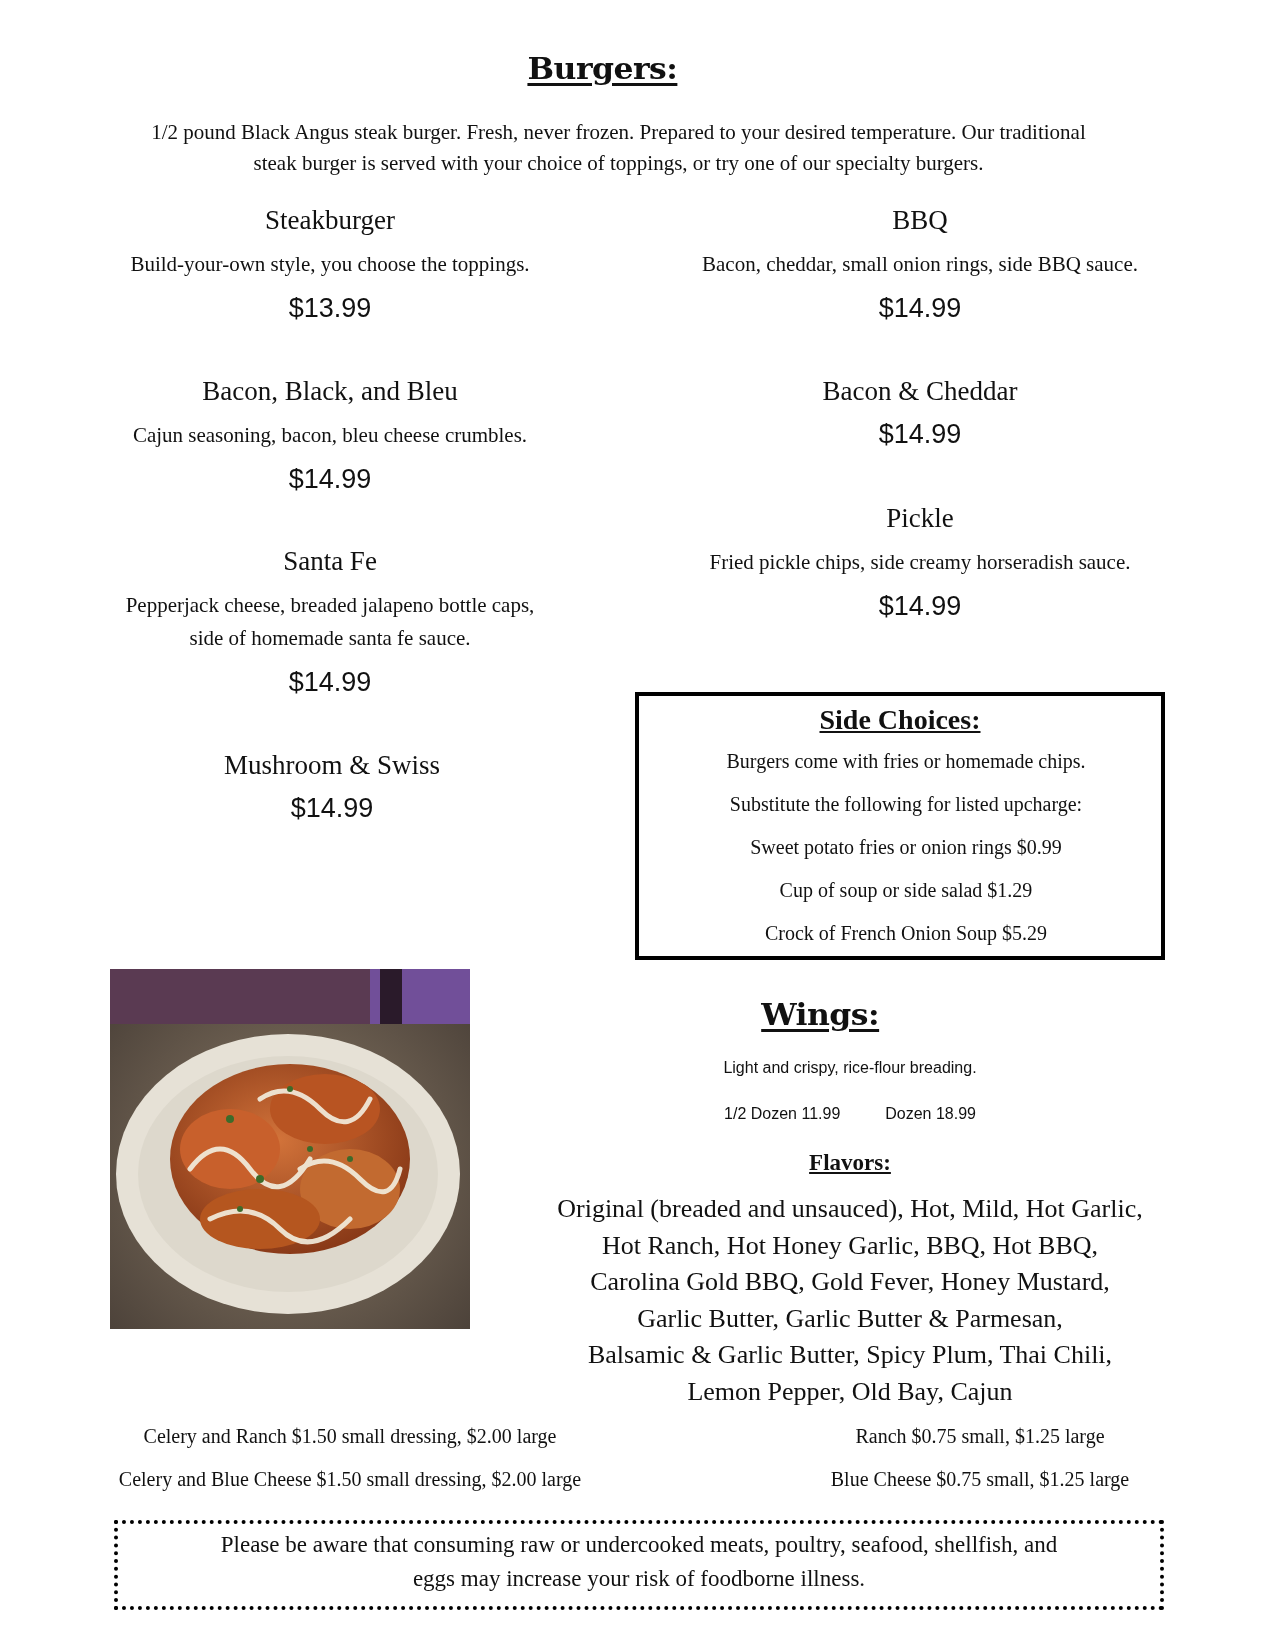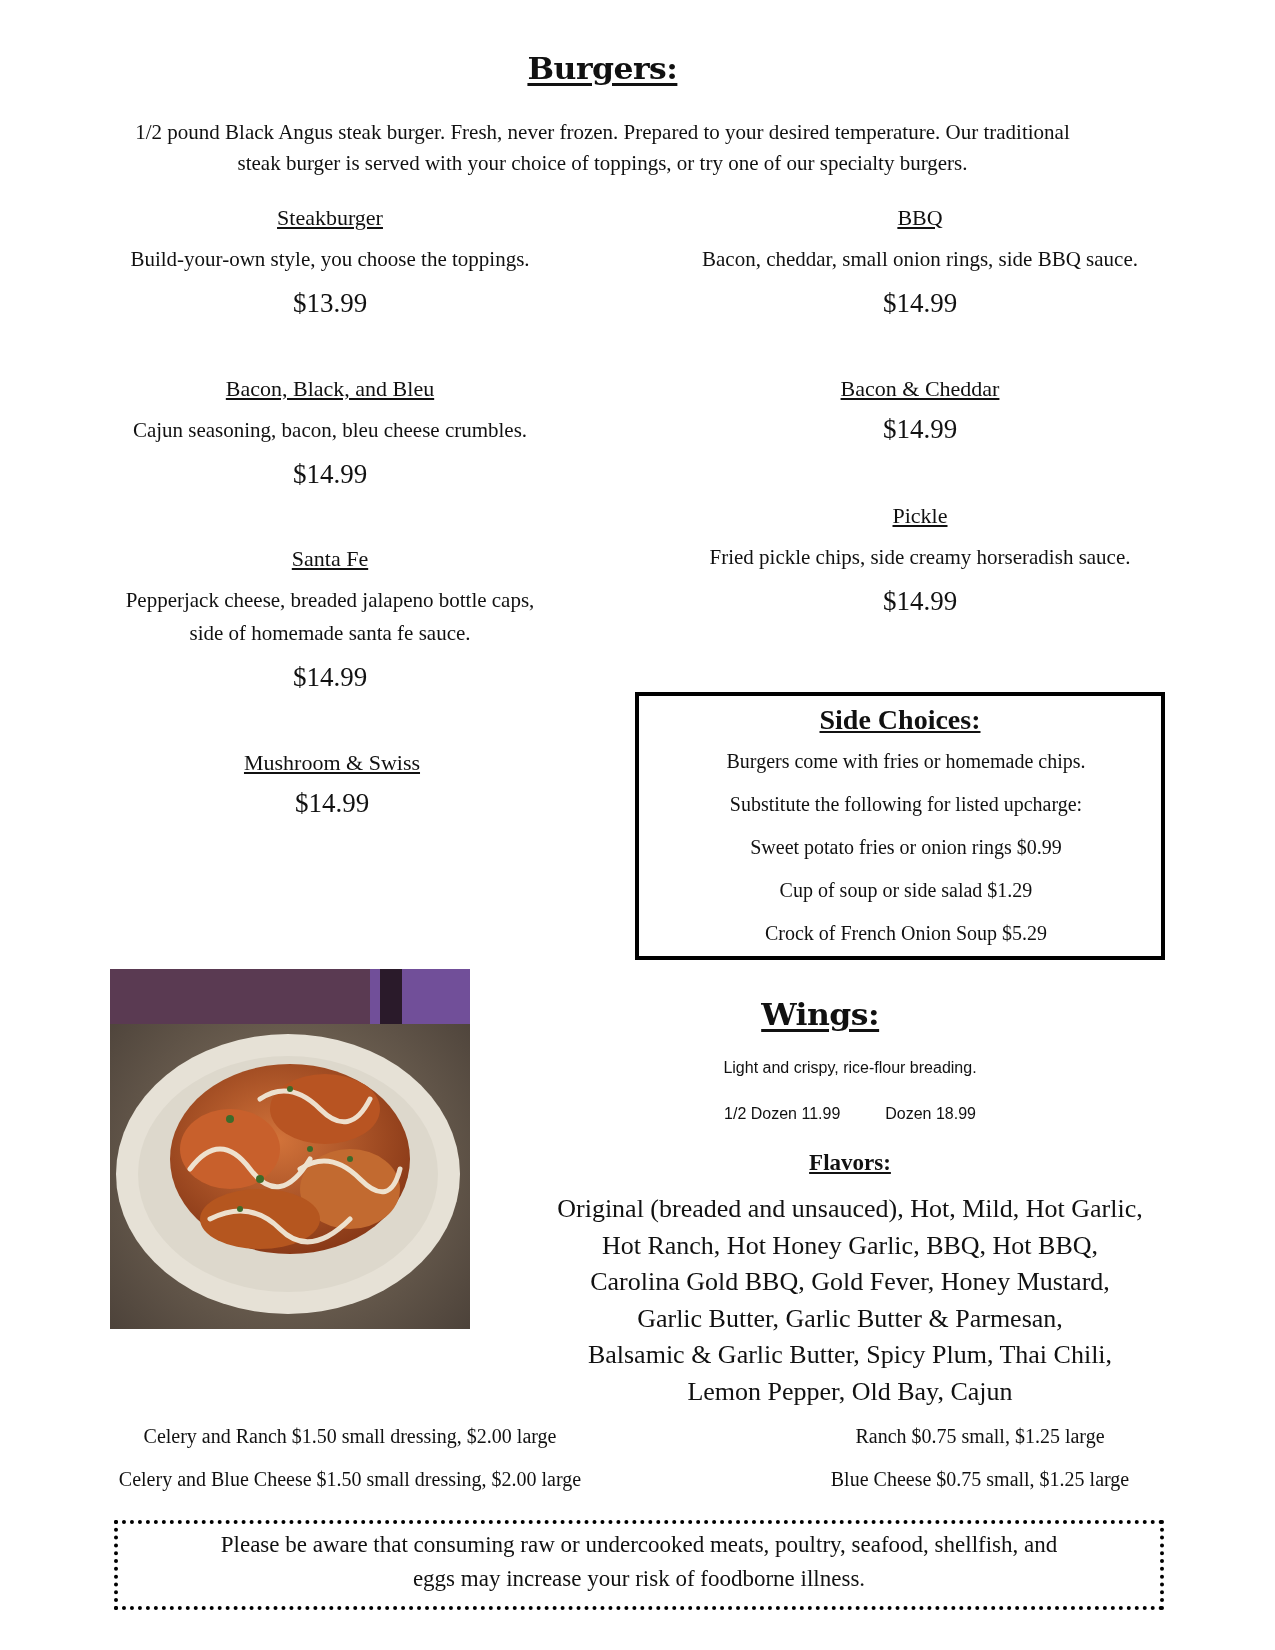--- a/index.html
+++ b/index.html
@@ -4,43 +4,43 @@
 <style>
   html, body { margin: 0; padding: 0; background: #ffffff; }
   body { width: 1275px; height: 1650px; position: relative; overflow: hidden;
          font-family: "DejaVu Serif", "Liberation Serif", serif; color: #111; }
   .abs { position: absolute; margin-top: 7px; }
   .center { text-align: center; }
   .section-title { font-family: "DejaVu Serif", serif; font-weight: bold; font-size: 30px;
                    text-decoration: underline; text-decoration-thickness: 3px; text-underline-offset: 4px;
                    letter-spacing: -0.5px; transform: scaleX(1.05); }
   .intro { font-size: 21px; line-height: 31px; font-family: "Liberation Serif", serif; }
-  .item-name { font-size: 22px; font-family: "Liberation Serif", serif; text-decoration: underline; }
+  .item-name { font-size: 27px; font-family: "Liberation Serif", serif; }
   .item-desc { font-size: 21px; line-height: 33px; font-family: "Liberation Serif", serif; }
-  .item-price { font-size: 27px; font-family: Liberation Serif, serif; }
+  .item-price { font-size: 27px; font-family: Liberation Sans, sans-serif; }
   .col { position: absolute; text-align: center; }
   .side-box { border: 4px solid #000; box-sizing: border-box; text-align: center; }
   .side-title { font-weight: bold; text-decoration: underline; font-size: 28px; font-family: "Liberation Serif", serif; margin-top: 8px; }
   .side-line { font-size: 20px; font-family: "Liberation Serif", serif; height: 43px; line-height: 43px; padding-left: 12px; }
   .wings-text { font-size: 16px; font-family: Liberation Sans, sans-serif; }
   .flavors-title { font-weight: bold; text-decoration: underline; font-size: 23px; font-family: "Liberation Serif", serif; }
   .flavors-text { font-size: 26px; line-height: 36.5px; font-family: "Liberation Serif", serif; }
   .dress { font-size: 20px; font-family: "Liberation Serif", serif; }
   .disclaimer { border: 4px dotted #000; box-sizing: border-box; text-align: center;
                 font-size: 23px; line-height: 34px; font-family: "Liberation Serif", serif; padding-top: 4px; }
   .photo { overflow: hidden; background: #5a5048; }
 </style>
 </head>
 <body>
 
 <div class="abs center" style="left:0;width:1205px;top:44px;">
   <span class="section-title" style="display:inline-block;">Burgers:</span>
 </div>
 
-<div class="abs center intro" style="left:0;width:1205px;top:110px;">
+<div class="abs center intro" style="left:16px;width:1205px;top:110px;">
   <div>1/2 pound Black Angus steak burger. Fresh, never frozen. Prepared to your desired temperature. Our traditional</div>
   <div>steak burger  is served with your choice of toppings, or try one of our specialty burgers.</div>
 </div>
 
 <div class="col" style="left:30px;width:600px;top:205px;">
   <div class="item-name">Steakburger</div>
   <div class="item-desc" style="margin-top:12px;">Build-your-own style, you choose the toppings.</div>
   <div class="item-price" style="margin-top:12px;">$13.99</div>
 </div>
 

